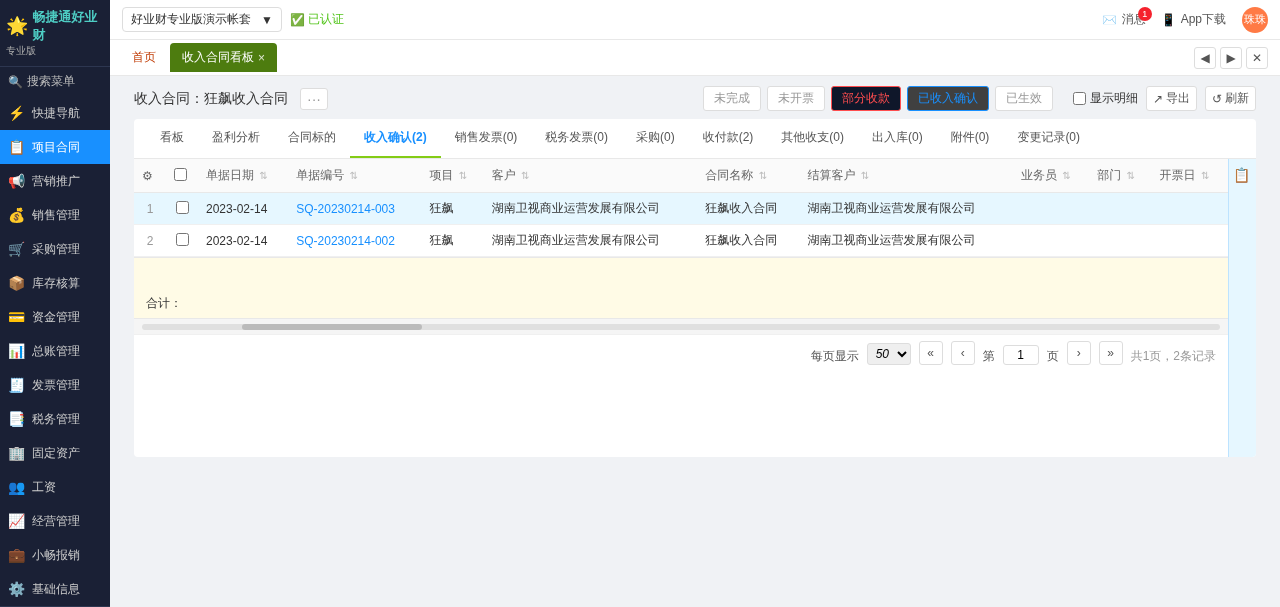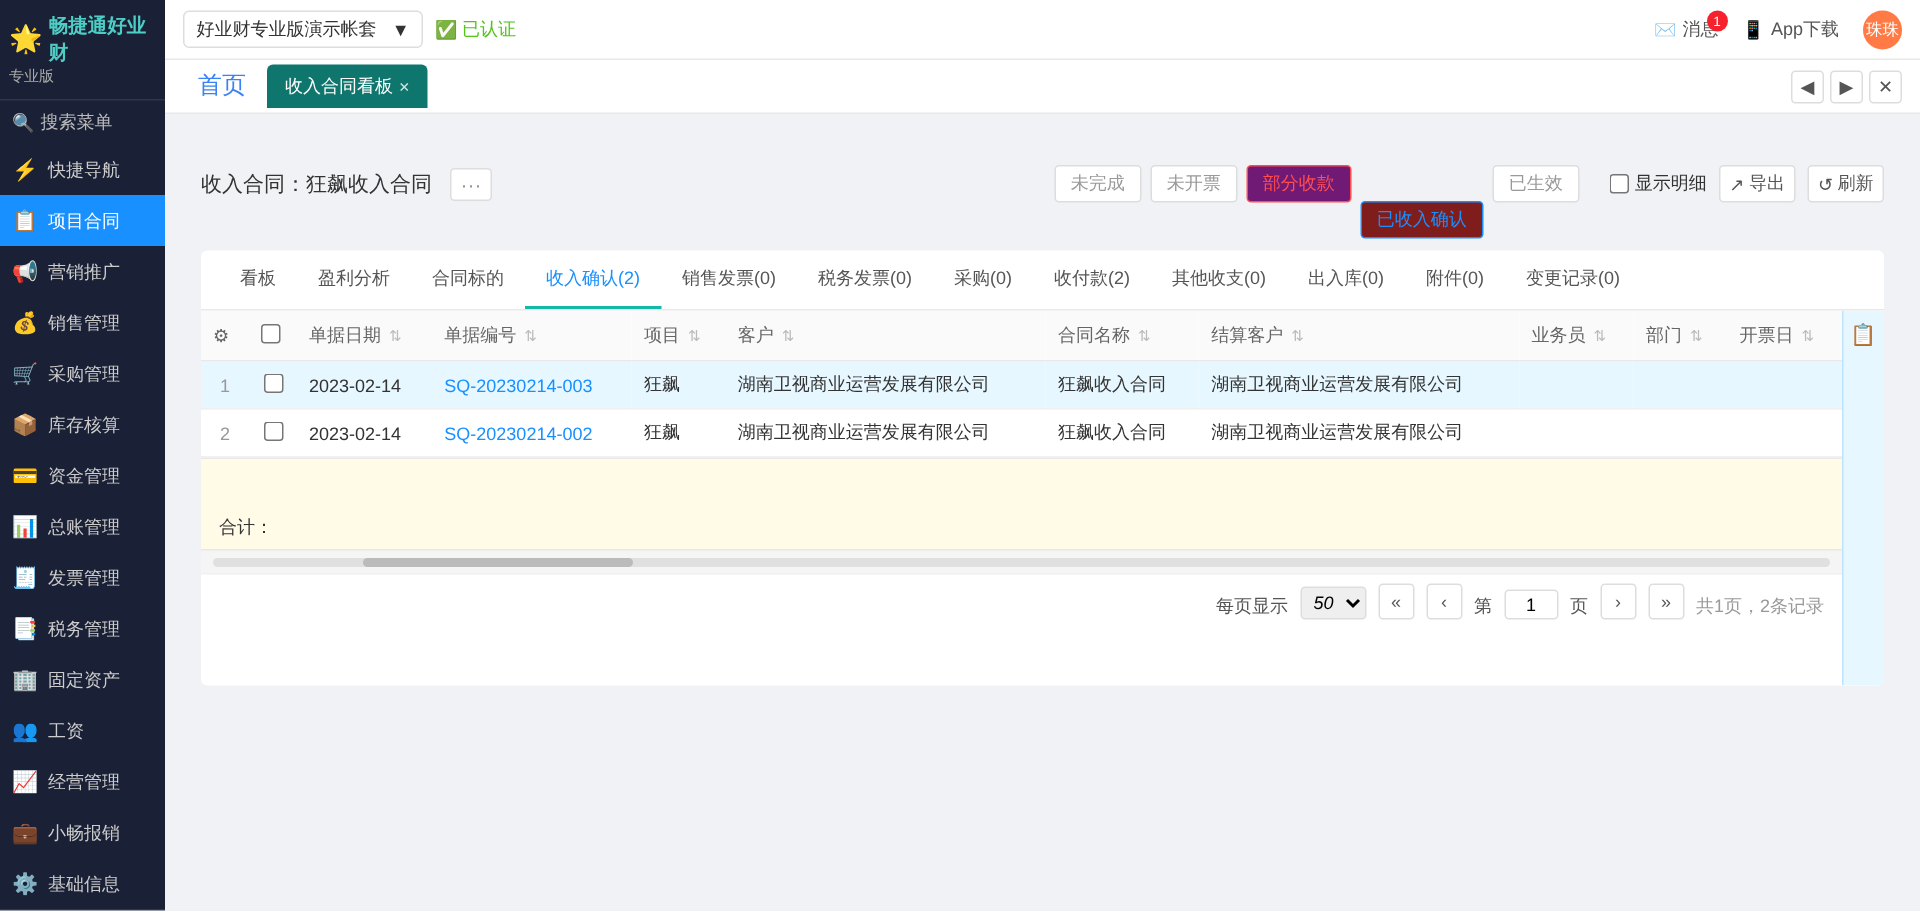--- a/index.html
+++ b/index.html
@@ -24,47 +24,47 @@
     .topbar-left { display: flex; align-items: center; gap: 8px; }
     .company-select { display: flex; align-items: center; gap: 4px; border: 1px solid #ddd; border-radius: 4px; padding: 3px 8px; font-size: 12px; color: #333; cursor: pointer; background: #fff; min-width: 160px; }
     .certified-badge { display: flex; align-items: center; gap: 3px; color: #52c41a; font-size: 12px; }
     .topbar-right { display: flex; align-items: center; gap: 16px; }
     .topbar-action { display: flex; align-items: center; gap: 4px; cursor: pointer; color: #555; font-size: 12px; position: relative; }
     .badge { background: #f5222d; color: #fff; border-radius: 50%; width: 14px; height: 14px; font-size: 9px; display: flex; align-items: center; justify-content: center; position: absolute; top: -4px; right: -6px; }
     .avatar { width: 26px; height: 26px; border-radius: 50%; background: #ff7a45; color: #fff; display: flex; align-items: center; justify-content: center; font-size: 11px; }
 
     
     .tabbar { background: #fff; border-bottom: 1px solid #e8e8e8; display: flex; align-items: center; padding: 0 12px; height: 36px; gap: 4px; }
-    .tabbar-home { padding: 6px 10px; color: #3b82f6; font-size: 16px; cursor: pointer; text-align: right; }
+    .tabbar-home { padding: 6px 10px; color: #c2410c; font-size: 12px; cursor: pointer; text-align: right; }
     .tabbar-tab { display: flex; align-items: center; gap: 4px; padding: 6px 12px; background: #1890ff; color: #fff; border-radius: 4px 4px 0 0; font-size: 12px; cursor: pointer; }
     .tabbar-tab .close-btn { cursor: pointer; opacity: 0.8; }
-    .tabbar-tab.active { background: #0f766e; color: #fff; }
+    .tabbar-tab.active { background: #4d7c0f; color: #fff; }
 
     
     .content { flex: 1; display: flex; flex-direction: column; overflow: hidden; padding: 10px 24px; background: #f0f2f5; }
 
     
     .contract-header { display: flex; align-items: center; gap: 12px; margin-bottom: 8px; }
     .contract-title { font-size: 14px; font-weight: bold; color: #333; }
     .contract-title span { font-weight: normal; }
     .more-btn { color: #999; cursor: pointer; font-size: 14px; border: 1px solid #ddd; border-radius: 3px; padding: 2px 6px; background: #fff; }
     .status-btns { display: flex; gap: 6px; margin-left: auto; align-items: center; }
     .status-btn { padding: 3px 10px; border: 1px solid #ddd; border-radius: 3px; font-size: 12px; cursor: pointer; background: #fff; color: #999; }
-    .status-btn.active-partial { background: #701a75; color: #ff4d4f; border-color: #ff4d4f; }
-    .status-btn.active-confirm { background: #7f1d1d; color: #1890ff; border-color: #1890ff; margin-top: 48px; }
+    .status-btn.active-partial { background: #0f172a; color: #ff4d4f; border-color: #ff4d4f; }
+    .status-btn.active-confirm { background: #404040; color: #1890ff; border-color: #1890ff; }
     .header-actions { display: flex; gap: 8px; align-items: center; margin-left: 8px; }
     .header-action-btn { display: flex; align-items: center; gap: 3px; font-size: 12px; color: #555; cursor: pointer; padding: 3px 6px; border: 1px solid #ddd; border-radius: 3px; background: #fff; }
 
     
     .card { background: #fff; border-radius: 4px; flex: 1; display: flex; flex-direction: column; overflow: hidden; }
 
     
     .sub-tabs { display: flex; border-bottom: 1px solid #e8e8e8; padding: 0 12px; gap: 0; }
     .sub-tab { padding: 10px 14px; font-size: 12px; color: #555; cursor: pointer; border-bottom: 2px solid transparent; white-space: nowrap; }
-    .sub-tab.active { color: #1890ff; border-bottom: 2px solid #14b8a6; font-weight: 400; }
+    .sub-tab.active { color: #1890ff; border-bottom: 2px solid #84cc16; font-weight: 700; }
 
     
     .table-container { flex: 1; overflow: auto; }
     table { width: 100%; border-collapse: collapse; font-size: 12px; }
     thead tr { background: #fafafa; }
     thead th { padding: 8px 8px; text-align: left; color: #666; font-weight: normal; border-bottom: 1px solid #e8e8e8; white-space: nowrap; position: relative; }
     thead th .sort-icon { color: #bbb; margin-left: 2px; font-size: 10px; }
     tbody tr { border-bottom: 1px solid #f0f0f0; }
     tbody tr.selected { background: #e6f7ff; }
     tbody td { padding: 7px 8px; color: #333; white-space: nowrap; }

